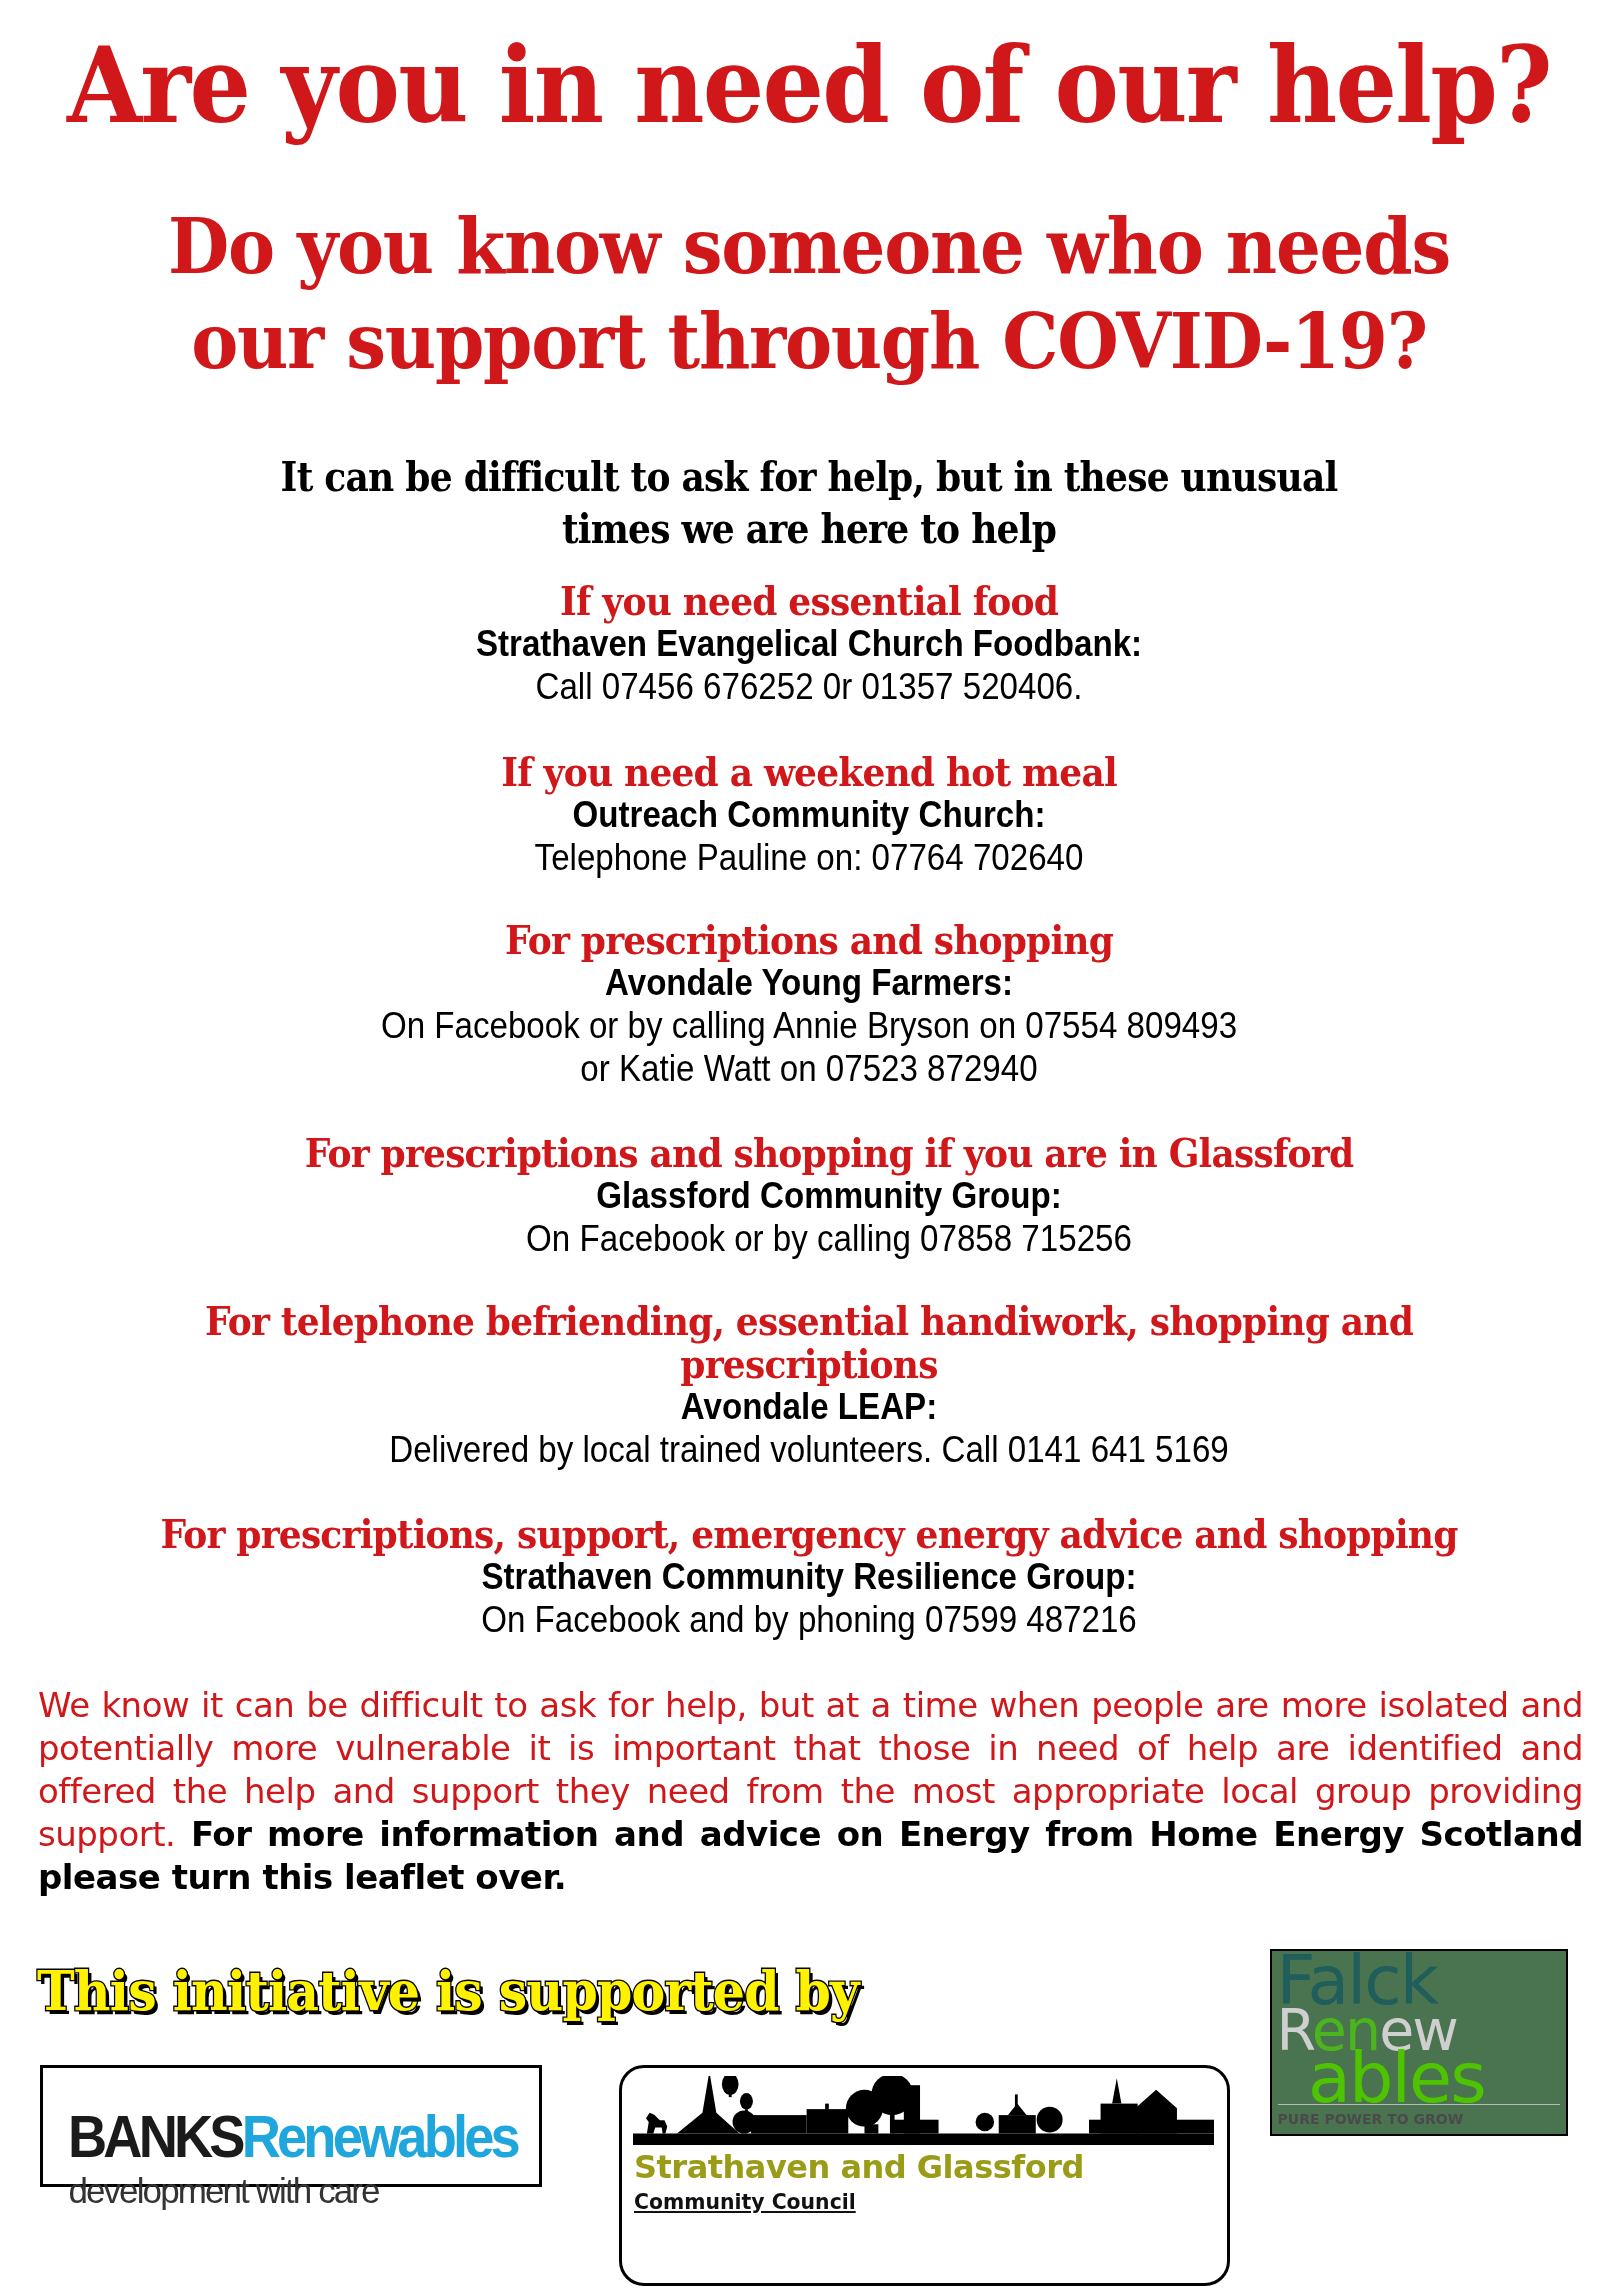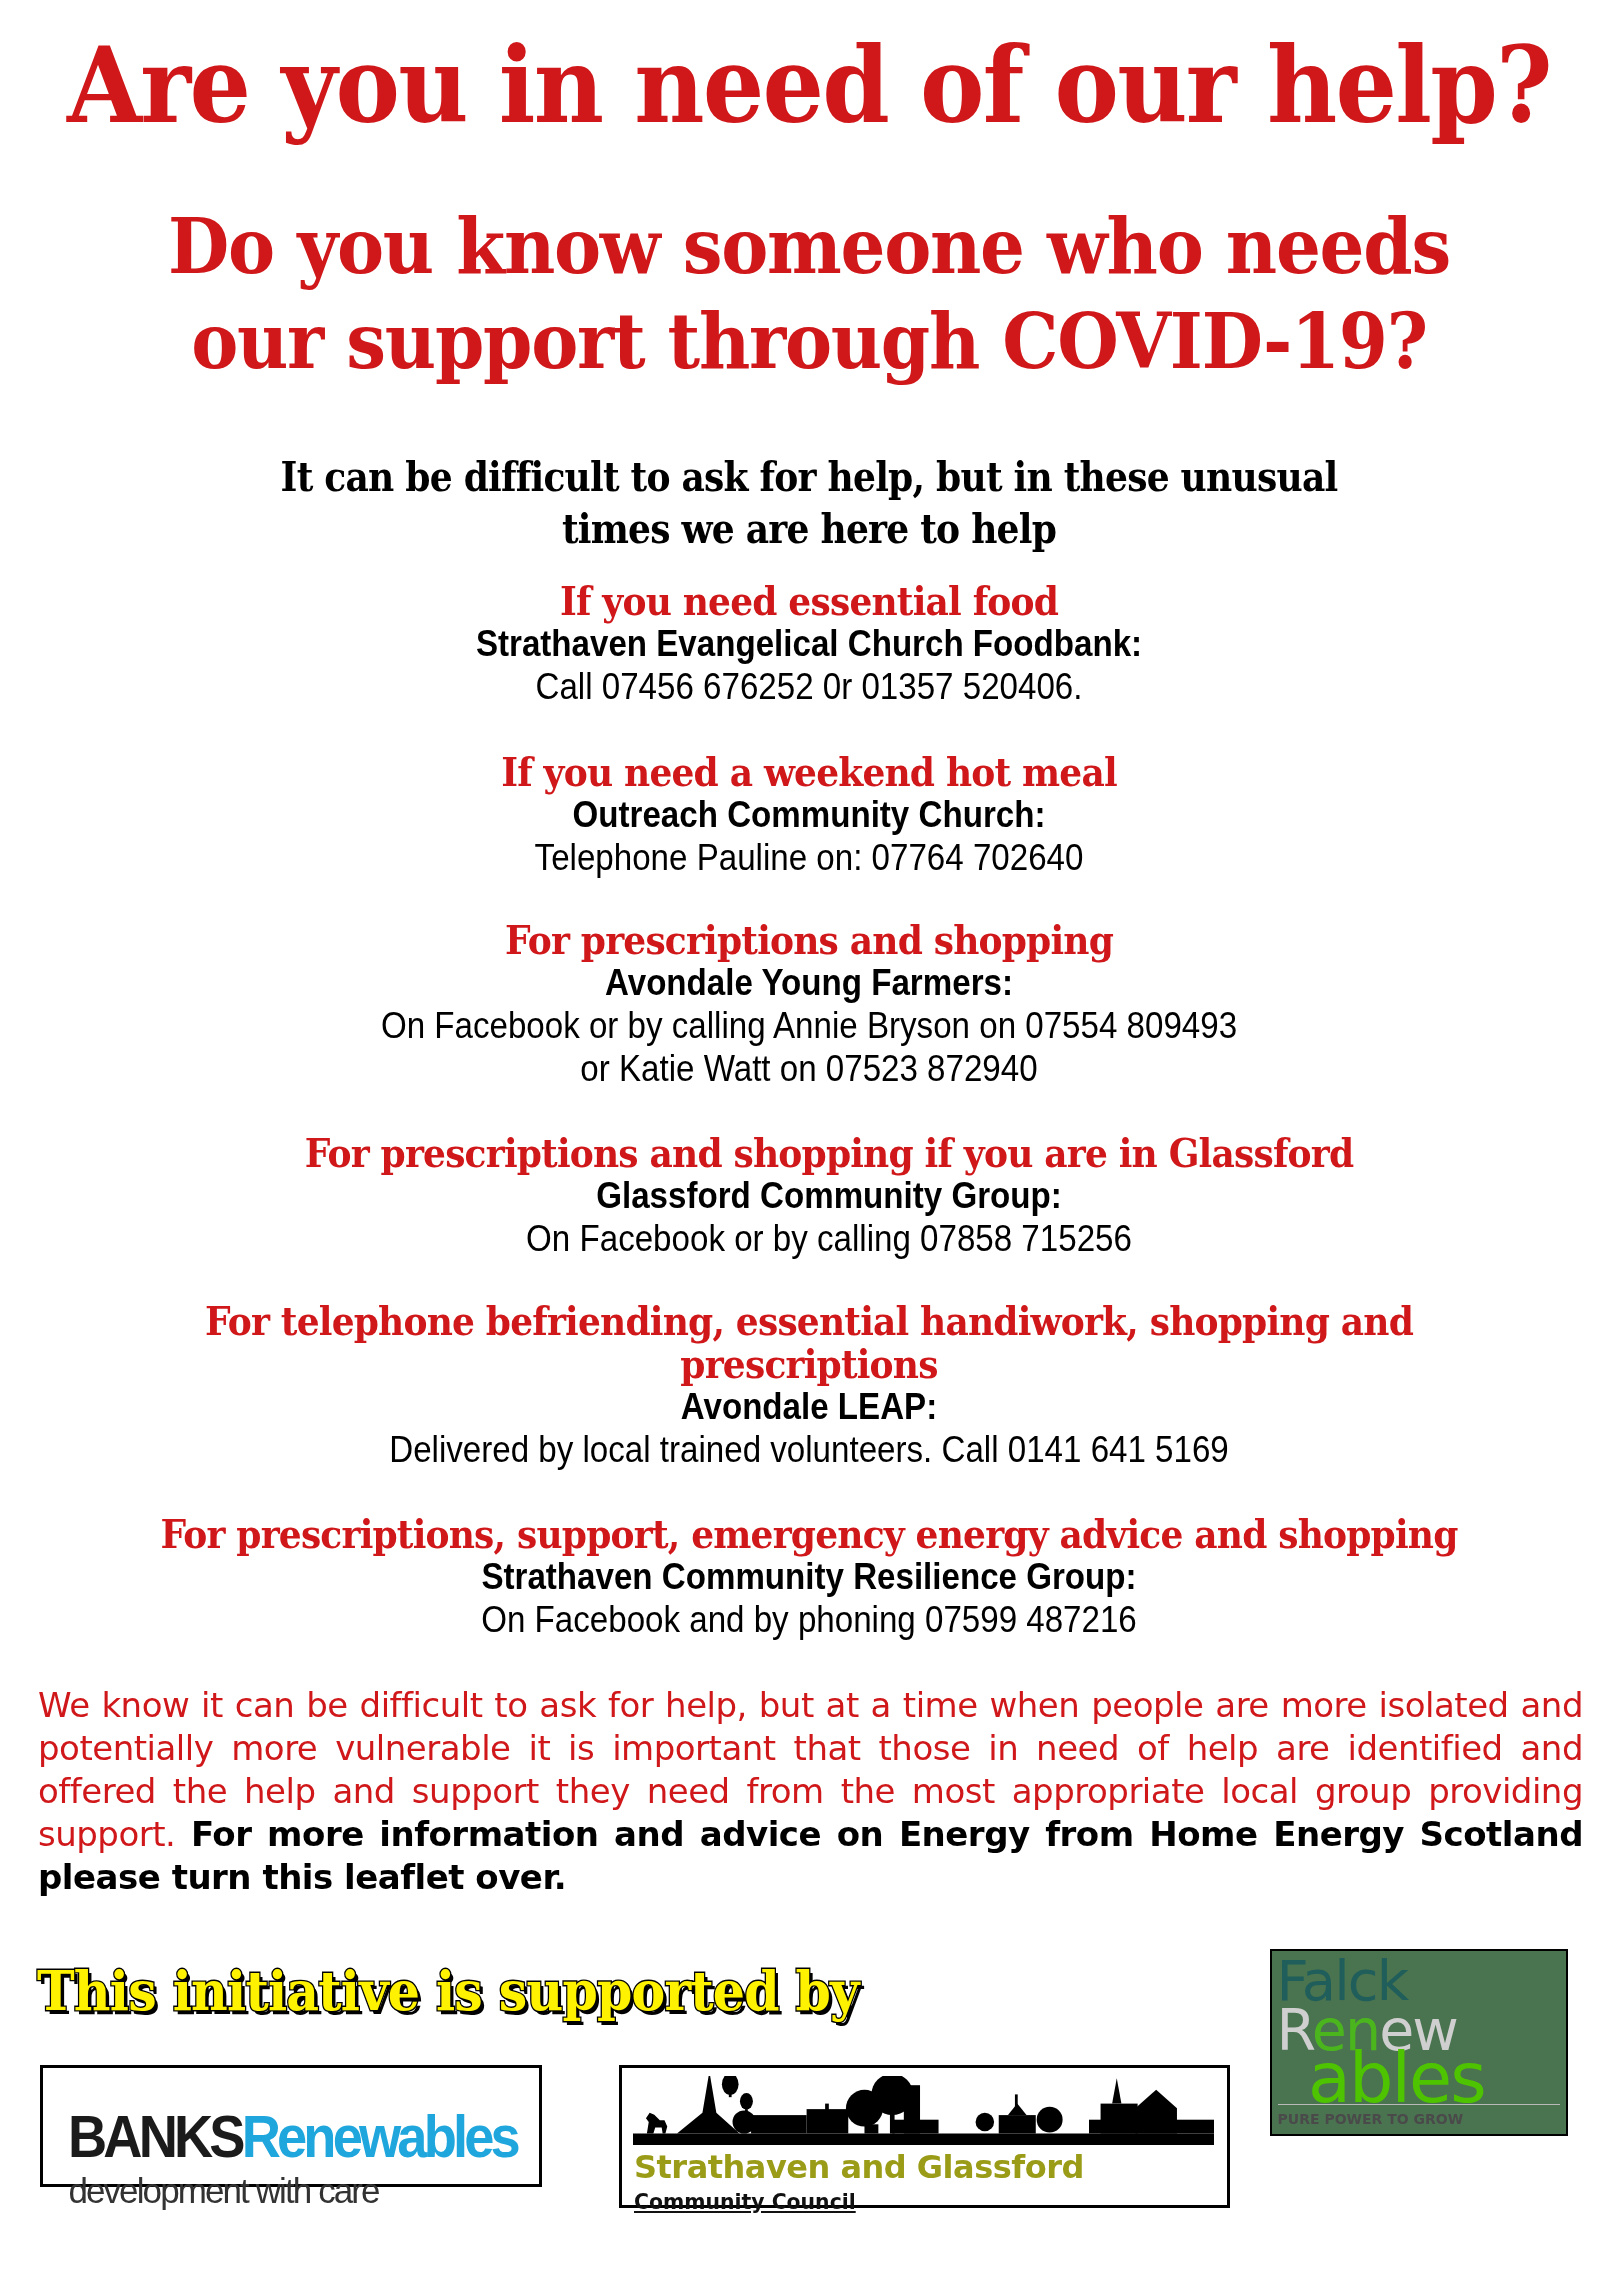--- a/index.html
+++ b/index.html
@@ -29,29 +29,29 @@
     -webkit-text-stroke: 2.8px #000; paint-order: stroke fill;
     text-shadow: 3.7px 3.7px 0 #000; transform: scaleX(0.92); transform-origin: left center; }
 
   .logo-box { position: absolute; border: 3.7px solid #000; background: #fff; box-sizing: border-box; }
   .banks { left: 40px; top: 2065px; width: 502px; height: 122px; }
   .banks .brand { position: absolute; left: 25.4px; top: 39px; font-family: "Liberation Sans", "DejaVu Sans", sans-serif; font-weight: bold; font-size: 59px; line-height: 60px; letter-spacing: -4.2px; white-space: nowrap; transform: scaleX(0.92); transform-origin: left center; }
   .banks .brand .k { color: #1b1b1b; }
   .banks .brand .c { color: #1fa6dd; }
   .banks .tag { position: absolute; left: 25.4px; top: 104px; font-family: "Liberation Sans", "DejaVu Sans", sans-serif; font-size: 35px; line-height: 37px; color: #333; letter-spacing: -1.9px; white-space: nowrap; }
 
-  .sgcc { left: 619px; top: 2065px; width: 611px; height: 143px; }
+  .sgcc { left: 619px; top: 2065px; width: 611px; height: 221px; border-radius: 25px; }
   .sgcc .skyline { position: absolute; left: 11px; top: 8.3px; width: 581px; height: 69px; }
   .sgcc .name { position: absolute; left: 12px; top: 81px; font-family: "DejaVu Sans", "Liberation Sans", sans-serif; font-weight: bold; font-size: 32px; line-height: 37px; color: #9a9b17; white-space: nowrap; letter-spacing: -0.5px; }
   .sgcc .sub { position: absolute; left: 12px; top: 123px; font-family: "DejaVu Sans", "Liberation Sans", sans-serif; font-weight: bold; font-size: 20.4px; line-height: 23px; color: #111; white-space: nowrap; text-decoration: underline; }
 
   .falck { left: 1270px; top: 1949px; width: 298px; height: 188px; background: #4a7350; border-width: 2.8px; }
   .falck { height: 187px; }
   .falck-inner { position: absolute; left: 0; top: 0; width: 100%; height: 100%; }
-  .falck .l1 { position: absolute; left: 4.6px; top: 3.7px; font-family: "DejaVu Sans", "Liberation Sans", sans-serif; font-size: 56px; line-height: 51px; color: #1f5e5a; letter-spacing: -1.9px; }
+  .falck .l1 { position: absolute; left: 4.6px; top: 3.7px; font-family: "DejaVu Sans", "Liberation Sans", sans-serif; font-size: 68px; line-height: 51px; color: #1f5e5a; letter-spacing: -1.9px; }
   .falck .l2 { position: absolute; left: 4.6px; top: 51px; font-family: "DejaVu Sans", "Liberation Sans", sans-serif; font-size: 57px; line-height: 56px; letter-spacing: -1.9px; white-space: nowrap; }
   .falck .l2 .g { color: #cfcfcf; }
   .falck .l2 .gr { color: #4bb51e; }
   .falck .l3 { position: absolute; left: 36px; top: 102px; font-family: "DejaVu Sans", "Liberation Sans", sans-serif; font-size: 70px; line-height: 51px; color: #4ec400; letter-spacing: -1.9px; }
   .falck .rule { position: absolute; left: 5.6px; right: 5.6px; top: 153px; height: 1.4px; background: #b9b9b9; }
   .falck .tagline { position: absolute; left: 5.6px; top: 159px; font-family: "DejaVu Sans", "Liberation Sans", sans-serif; font-weight: bold; font-size: 14px; line-height: 18.5px; color: #4a4a4a; white-space: nowrap; letter-spacing: 0px; }
 </style>
 </head>
 <body>
 

